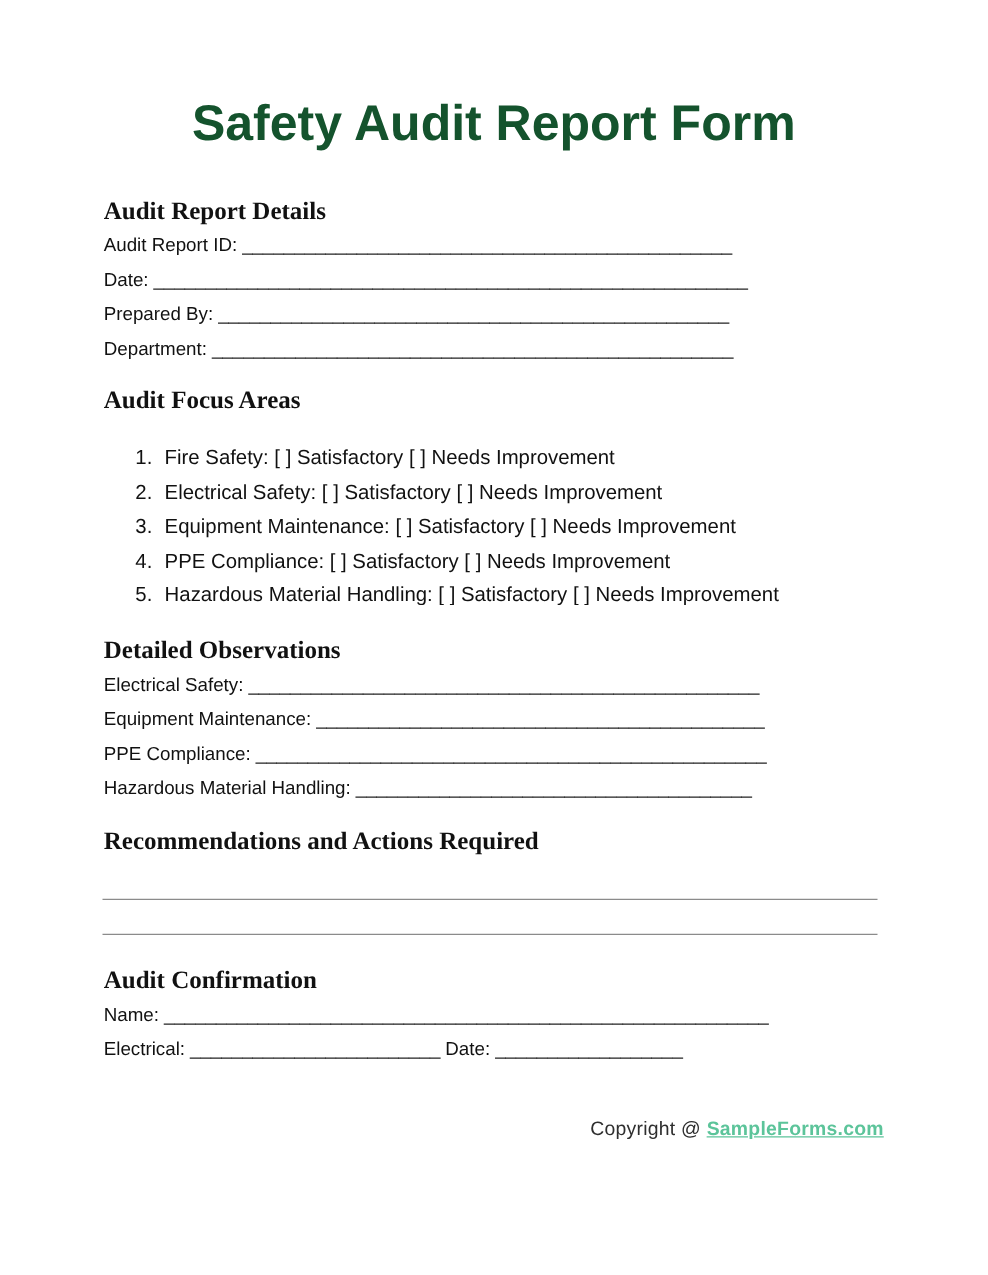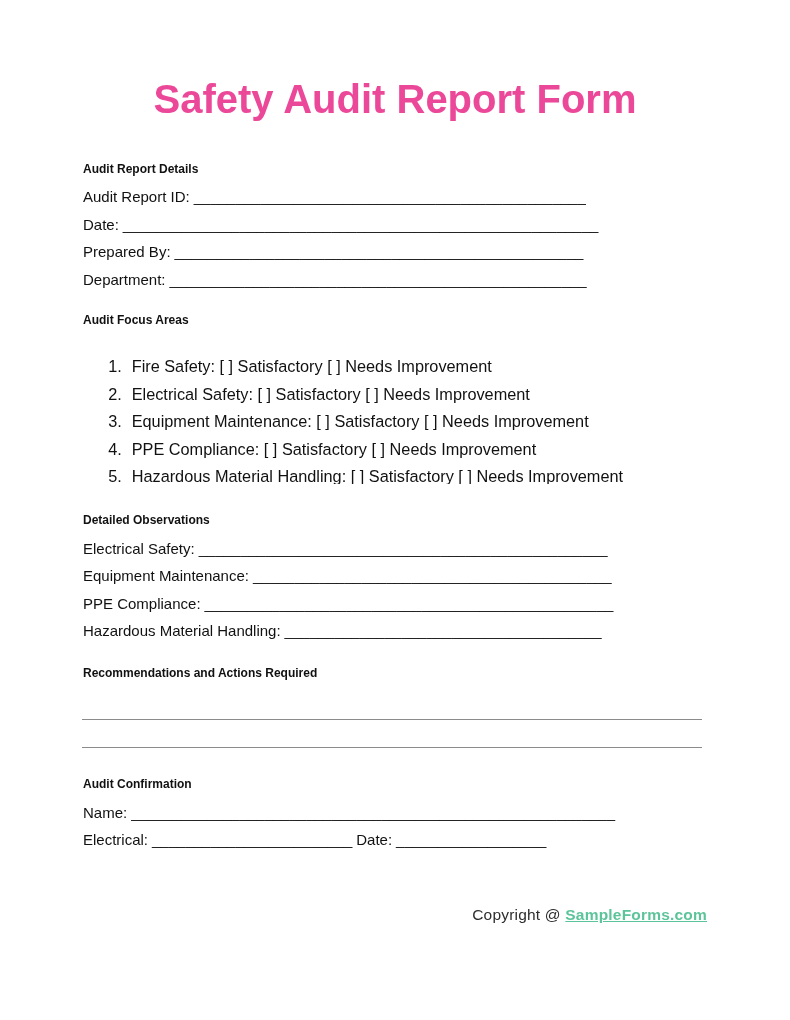--- a/index.html
+++ b/index.html
@@ -11,29 +11,30 @@
     color: #111111;
   }
   .page { padding: 0 83px; }
 
   h1.doc-title {
     font-size: 40px;
     line-height: 46px;
     font-weight: bold;
     text-align: center;
     margin: 76px 0 0 0;
-    color: #ec4899;
+    color: #14532d;
     white-space: nowrap;
   }
 
   .sec-heading {
-    font-size: 12px;
+    font-size: 20px;
     font-weight: bold;
     line-height: 27.5px;
     white-space: nowrap;
+    font-family: Liberation Serif, serif;
   }
   #h-report  { margin-top: 33.5px; }
   #h-focus   { margin-top: 14px; }
   #h-observ  { margin-top: 23.5px; }
   #h-recom   { margin-top: 15px; }
   #h-confirm { margin-top: 23.5px; }
 
   .field {
     font-size: 15px;
     line-height: 27.5px;
@@ -60,21 +61,21 @@
 
   hr.rule {
     border: none;
     border-top: 1px solid #8b8b8b;
     width: 620px;
     margin: 31.5px 0 0 -1px;
   }
   hr.rule.second { margin-top: 27px; }
 
   .footer {
-    margin-top: 47px;
+    margin-top: 36px;
     text-align: right;
     font-size: 15.5px;
     line-height: 27.5px;
     color: #2e2e2e;
     letter-spacing: 0.2px;
     white-space: nowrap;
   }
   .footer a.site-link {
     color: #5cc49a;
     font-weight: bold;

